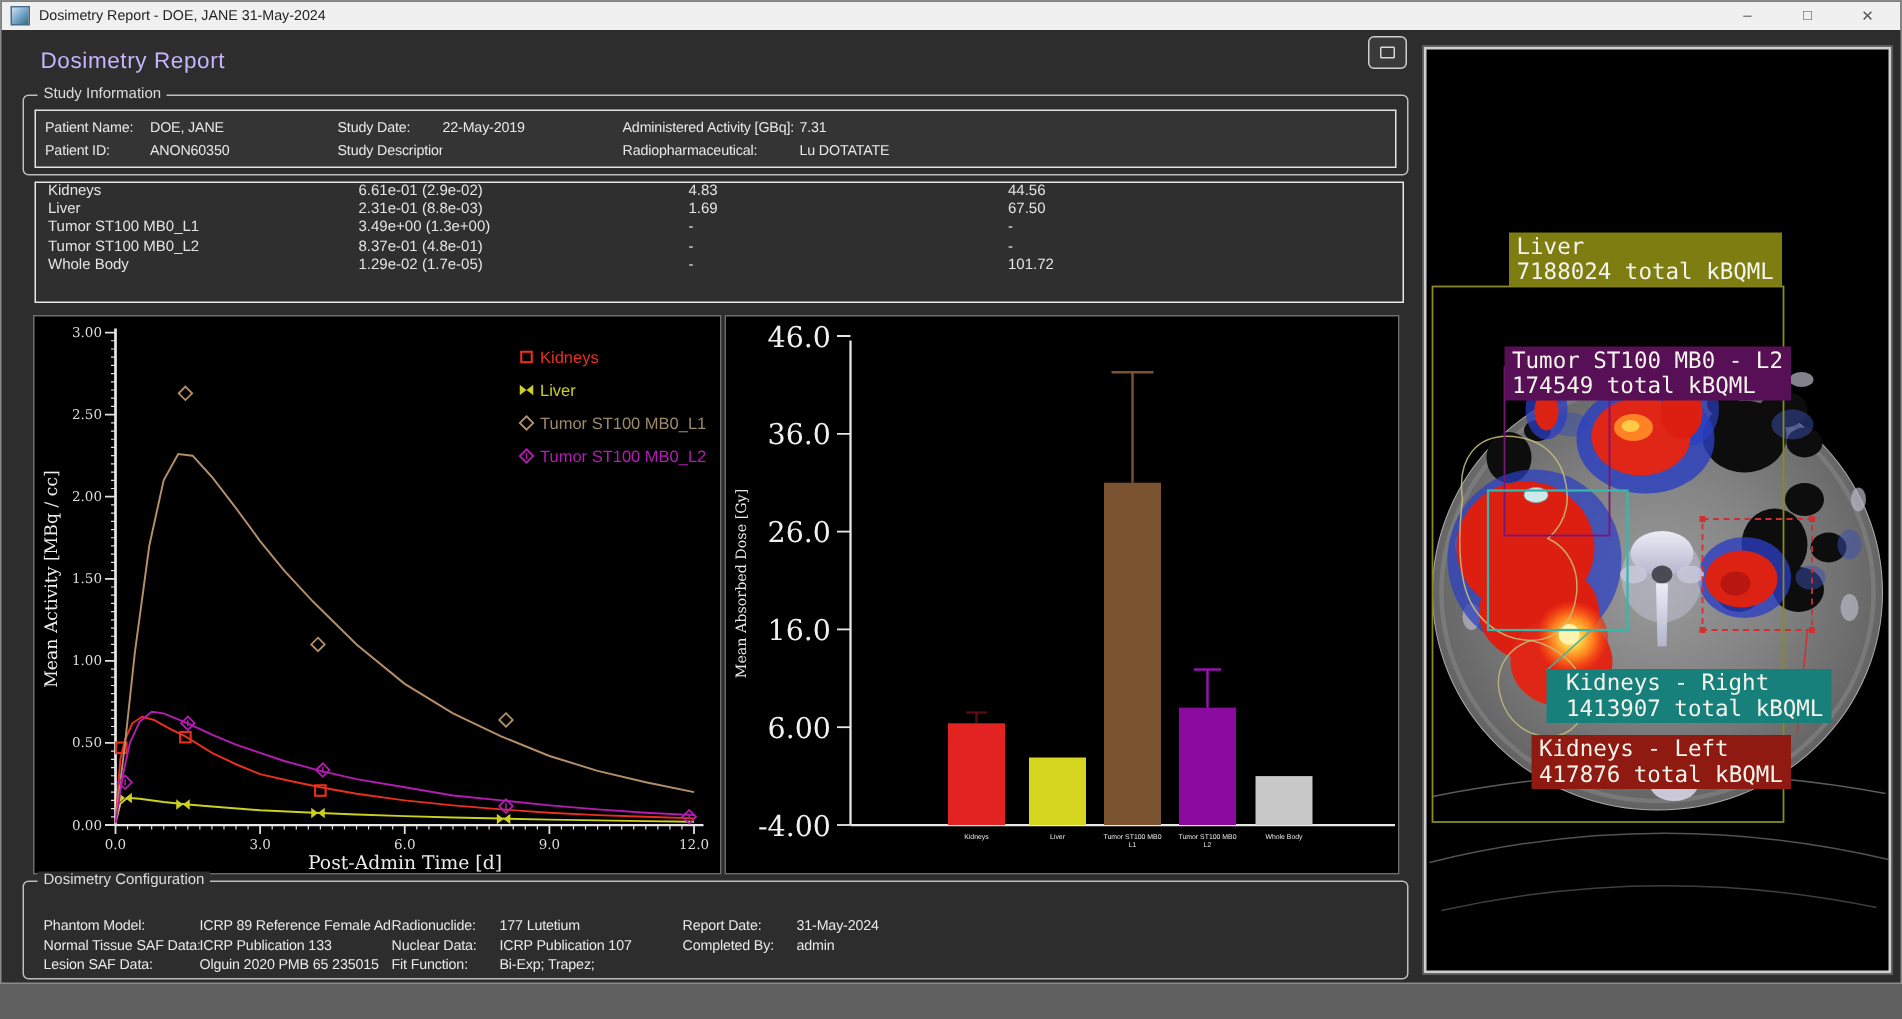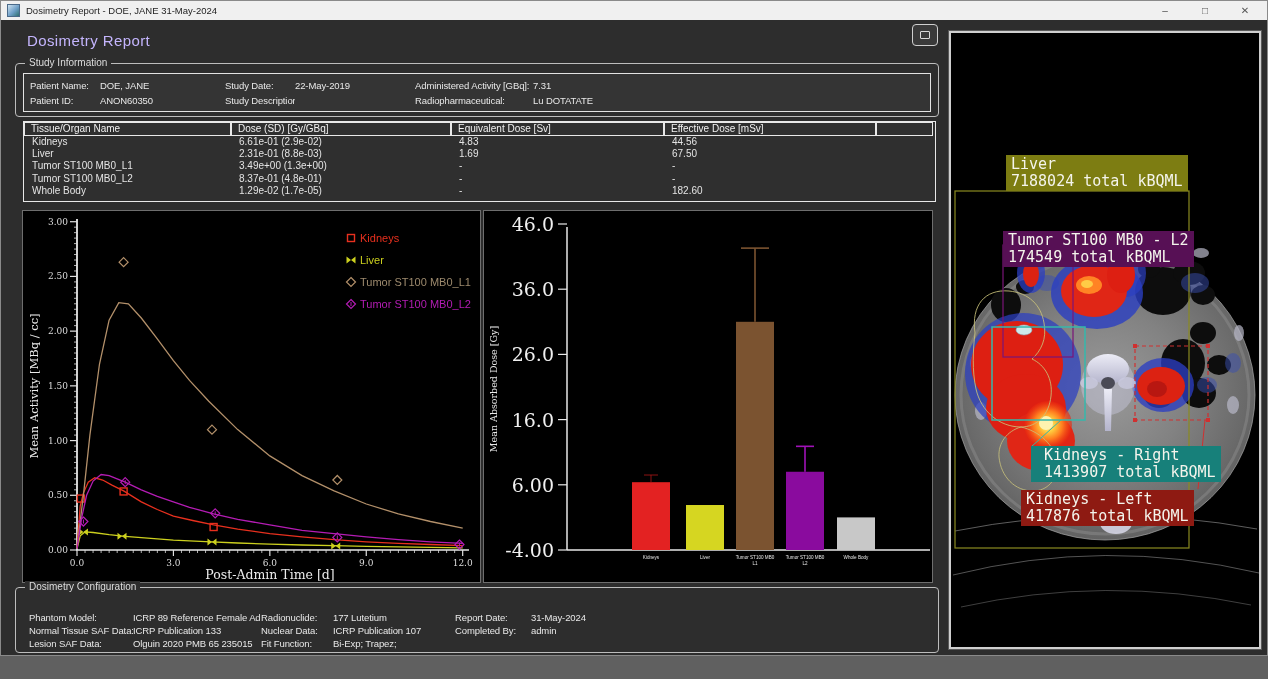--- a/index.html
+++ b/index.html
@@ -82,27 +82,20 @@
           <span class="gvalue">ANON60350</span>
           <span class="glabel">Study Description:</span>
           <span class="gvalue"></span>
           <span class="glabel">Radiopharmaceutical:</span>
           <span class="gvalue">Lu DOTATATE</span>
         </div>
     </div>
   </div>
 
   <div id="organ-table">
-    <div class="thead" id="organ-thead">
-        <div class="th" style="width: 207px;">Tissue/Organ Name</div>
-        <div class="th" style="width: 220px;">Dose (SD) [Gy/GBq]</div>
-        <div class="th" style="width: 213px;">Equivalent Dose [Sv]</div>
-        <div class="th" style="width: 212px;">Effective Dose [mSv]</div>
-        <div class="th" style="width: 57px;"></div>
-      </div>
     <div id="organ-tbody">
         <div class="trow">
           <div class="td" style="width: 207px;">Kidneys</div>
           <div class="td" style="width: 220px;">6.61e-01 (2.9e-02)</div>
           <div class="td" style="width: 213px;">4.83</div>
           <div class="td" style="width: 212px;">44.56</div>
           <div class="td" style="width: 57px;"></div>
         </div>
         <div class="trow">
           <div class="td" style="width: 207px;">Liver</div>
@@ -122,21 +115,21 @@
           <div class="td" style="width: 207px;">Tumor ST100 MB0_L2</div>
           <div class="td" style="width: 220px;">8.37e-01 (4.8e-01)</div>
           <div class="td" style="width: 213px;">-</div>
           <div class="td" style="width: 212px;">-</div>
           <div class="td" style="width: 57px;"></div>
         </div>
         <div class="trow">
           <div class="td" style="width: 207px;">Whole Body</div>
           <div class="td" style="width: 220px;">1.29e-02 (1.7e-05)</div>
           <div class="td" style="width: 213px;">-</div>
-          <div class="td" style="width: 212px;">182.60</div>
+          <div class="td" style="width: 212px;">101.72</div>
           <div class="td" style="width: 57px;"></div>
         </div>
       </div>
   </div>
 
   <div class="chart-frame" id="activity-chart"><svg width="457" height="371" viewBox="0 0 457 371">
         <line x1="54" y1="8" x2="54" y2="339" stroke="#e8e8e8" stroke-width="1.8"></line>
         <line x1="53" y1="339" x2="446" y2="339" stroke="#e8e8e8" stroke-width="1.5"></line>
         <line x1="47" y1="339" x2="54" y2="339" stroke="#e0e0e0" stroke-width="1.2"></line>
         <line x1="51" y1="333.5285" x2="54" y2="333.5285" stroke="#e0e0e0" stroke-width="0.8"></line>

